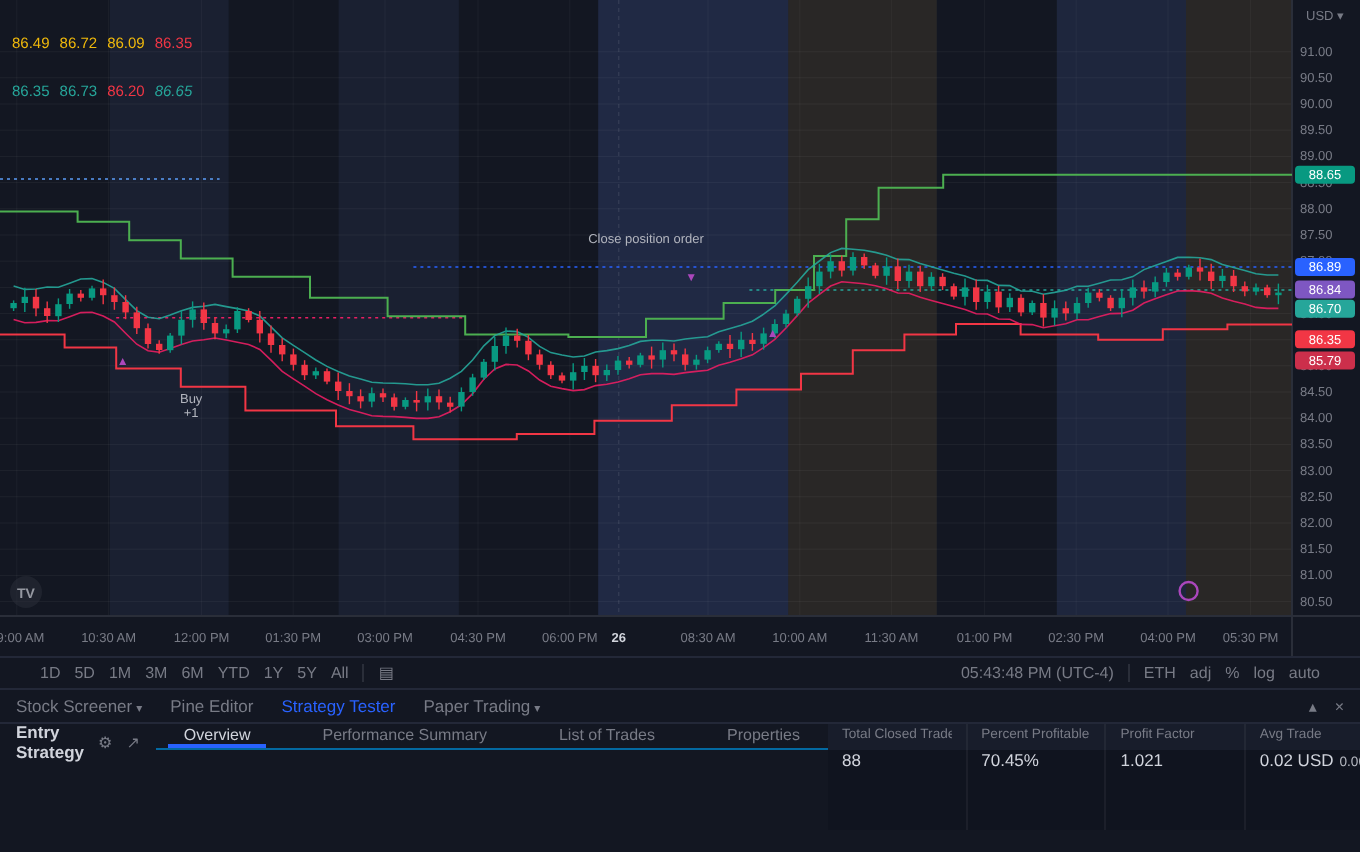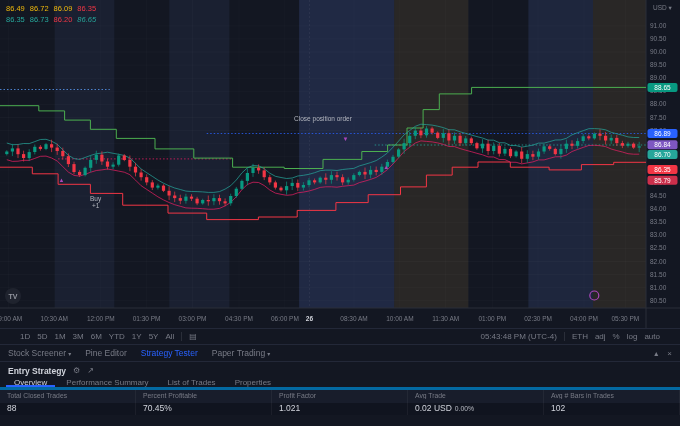--- a/index.html
+++ b/index.html
@@ -6,36 +6,36 @@
   body{background:#131722;font-family:"Liberation Sans","DejaVu Sans",sans-serif;color:#d1d4dc}
   .app{position:relative;width:680px;height:426px;overflow:hidden;background:#131722}
   .chart-zone{position:relative;width:680px;height:328px}
   svg{display:block}
   svg text{font-family:"Liberation Sans","DejaVu Sans",sans-serif}
   .legend{position:absolute;top:3px;left:6px;font-size:8px;line-height:1.3;pointer-events:none}
   .legend-row1{display:flex;gap:4px;align-items:center}
   .sym{color:#d1d4dc;font-size:8.5px;font-weight:bold}
   .lg-ic{color:#2962ff;font-size:7px}
   .chg{color:#f23645;font-size:7.5px}
-  .vals{display:flex;gap:5px;font-size:7.5px;margin-top:1px}
+  .vals{display:flex;gap:5px;font-size:7.5px;margin-top:14px}
   .tf-bar{height:16px;display:flex;align-items:center;justify-content:space-between;padding:0 20px;border-top:1px solid #232838;font-size:8px;color:#787b86;background:#131722}
   .tf-left,.tf-right{display:flex;gap:7px;align-items:center}
   .tfb{cursor:pointer}
   .tf-divider{width:1px;height:9px;background:#2a2e39;display:inline-block}
   .panel-bar{height:17px;display:flex;align-items:center;justify-content:space-between;padding:0 8px;border-top:1px solid #232838;font-size:8.5px;color:#787b86;background:#131722}
   #panel-tabs{display:flex;gap:14px;align-items:center}
   .ptab{cursor:pointer;white-space:nowrap}
   .ptab.active{color:#2962ff}
   .caret{font-size:6px;margin-left:2px;color:#787b86}
   .panel-icons{display:flex;gap:9px;color:#787b86;font-size:8px}
-  .strategy{border-top:1px solid #232838;height:54px;background:#131722;display:flex;flex-direction:column}
+  .strategy{border-top:1px solid #232838;height:54px;background:#131722;display:flex;}
   .s-head{display:flex;align-items:center;gap:7px;padding:3px 8px 1px;font-size:8.5px;height:16px}
   .s-title{font-weight:bold;color:#d1d4dc}
   .s-ic{color:#787b86;font-size:8px;cursor:pointer}
-  .s-tabs{display:flex;gap:3px;padding:0 6px;border-bottom:3px solid #0369a1;font-size:8px;height:13px;align-items:stretch}
+  .s-tabs{display:flex;gap:20px;padding:0 6px;border-bottom:1px solid #0369a1;font-size:8px;height:13px;align-items:stretch}
   .stab{padding:1px 8px 2px;color:#787b86;cursor:pointer;white-space:nowrap}
   .stab.active{color:#d1d4dc;box-shadow:inset 0 -2px 0 #2962ff}
   .stats{display:flex;flex:1;background:linear-gradient(#181d2b 0 13px,#10141f 13px 100%)}
   .stat{flex:1;padding:2px 7px;border-right:1px solid rgba(255,255,255,0.05);min-width:0}
   .stat .lab{font-size:6.8px;color:#787b86;white-space:nowrap;overflow:hidden;margin-bottom:4px}
   .stat .val{font-size:8.5px;color:#d1d4dc;display:flex;gap:3px;align-items:baseline;white-space:nowrap}
   .stat .pct{font-size:6.8px;opacity:.85}
   .pos{color:#089981}.neg{color:#f23645}
 </style>
 </head>

